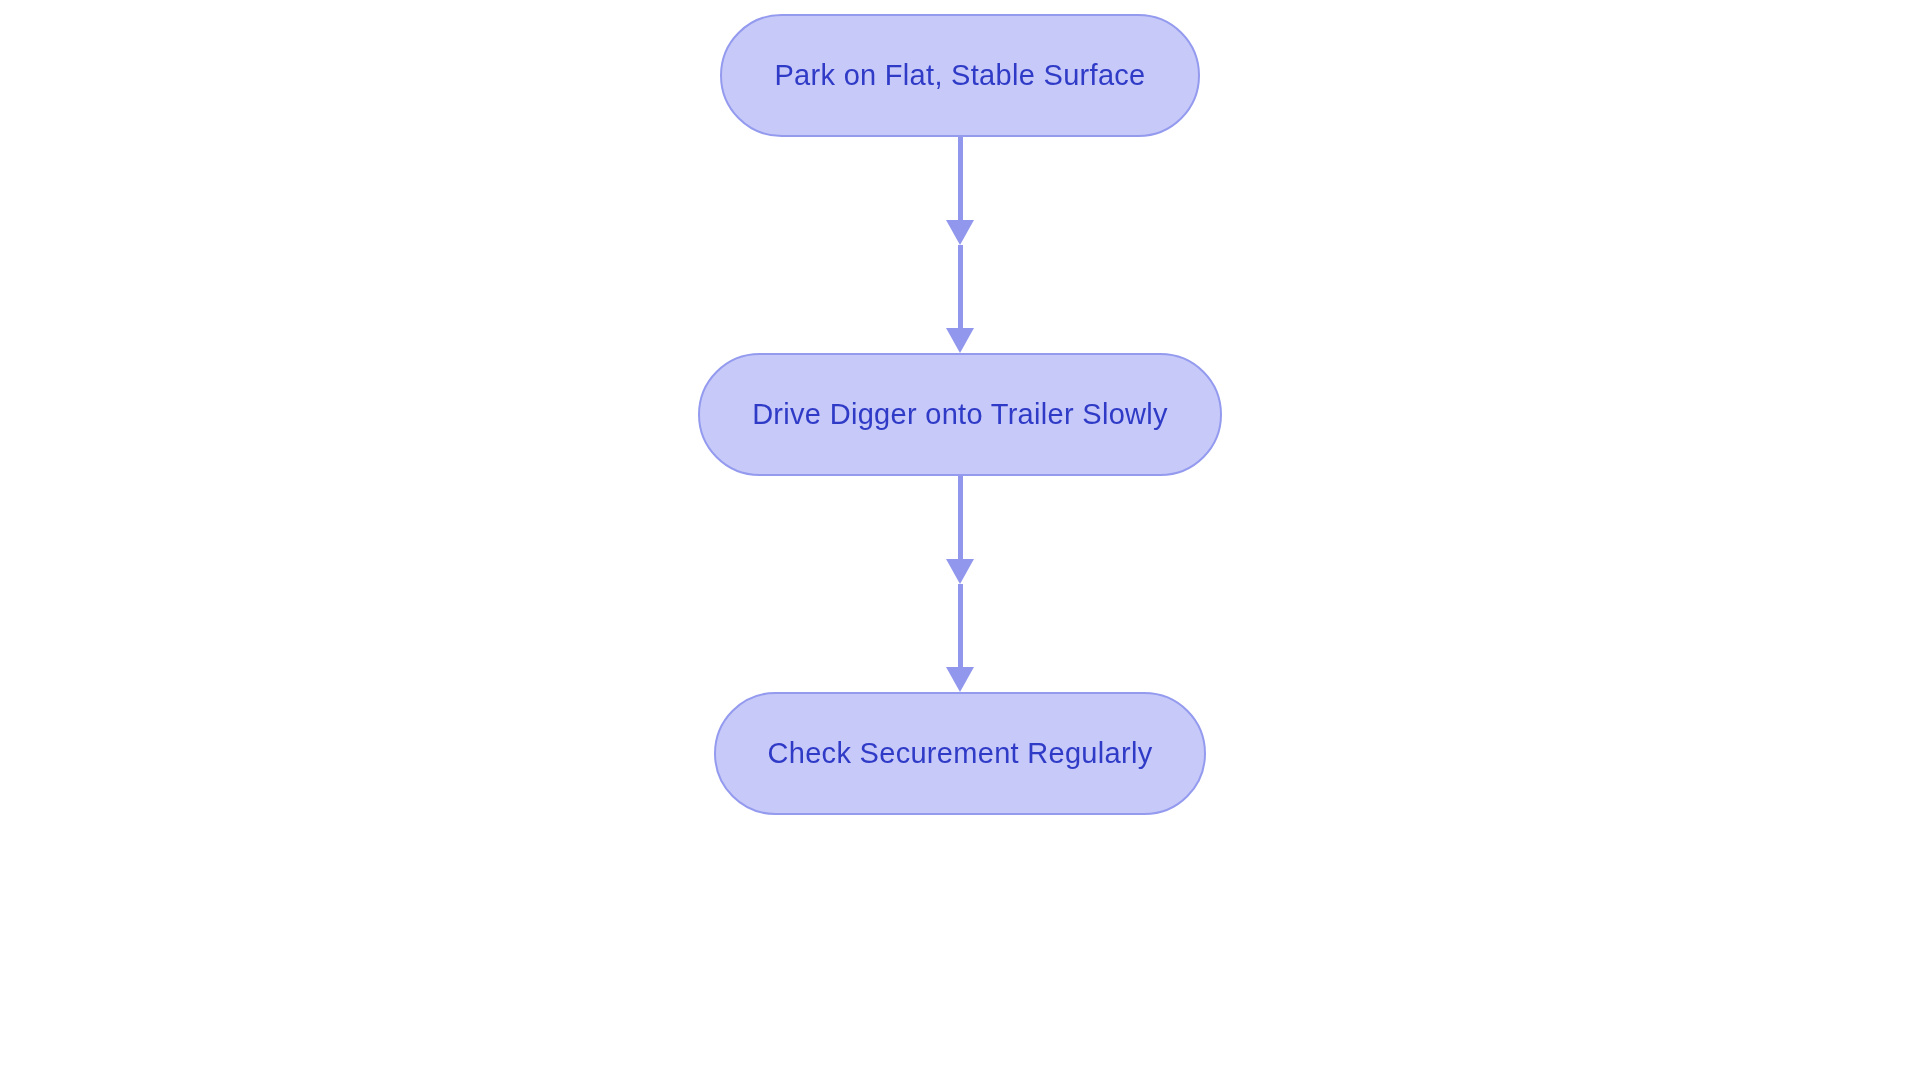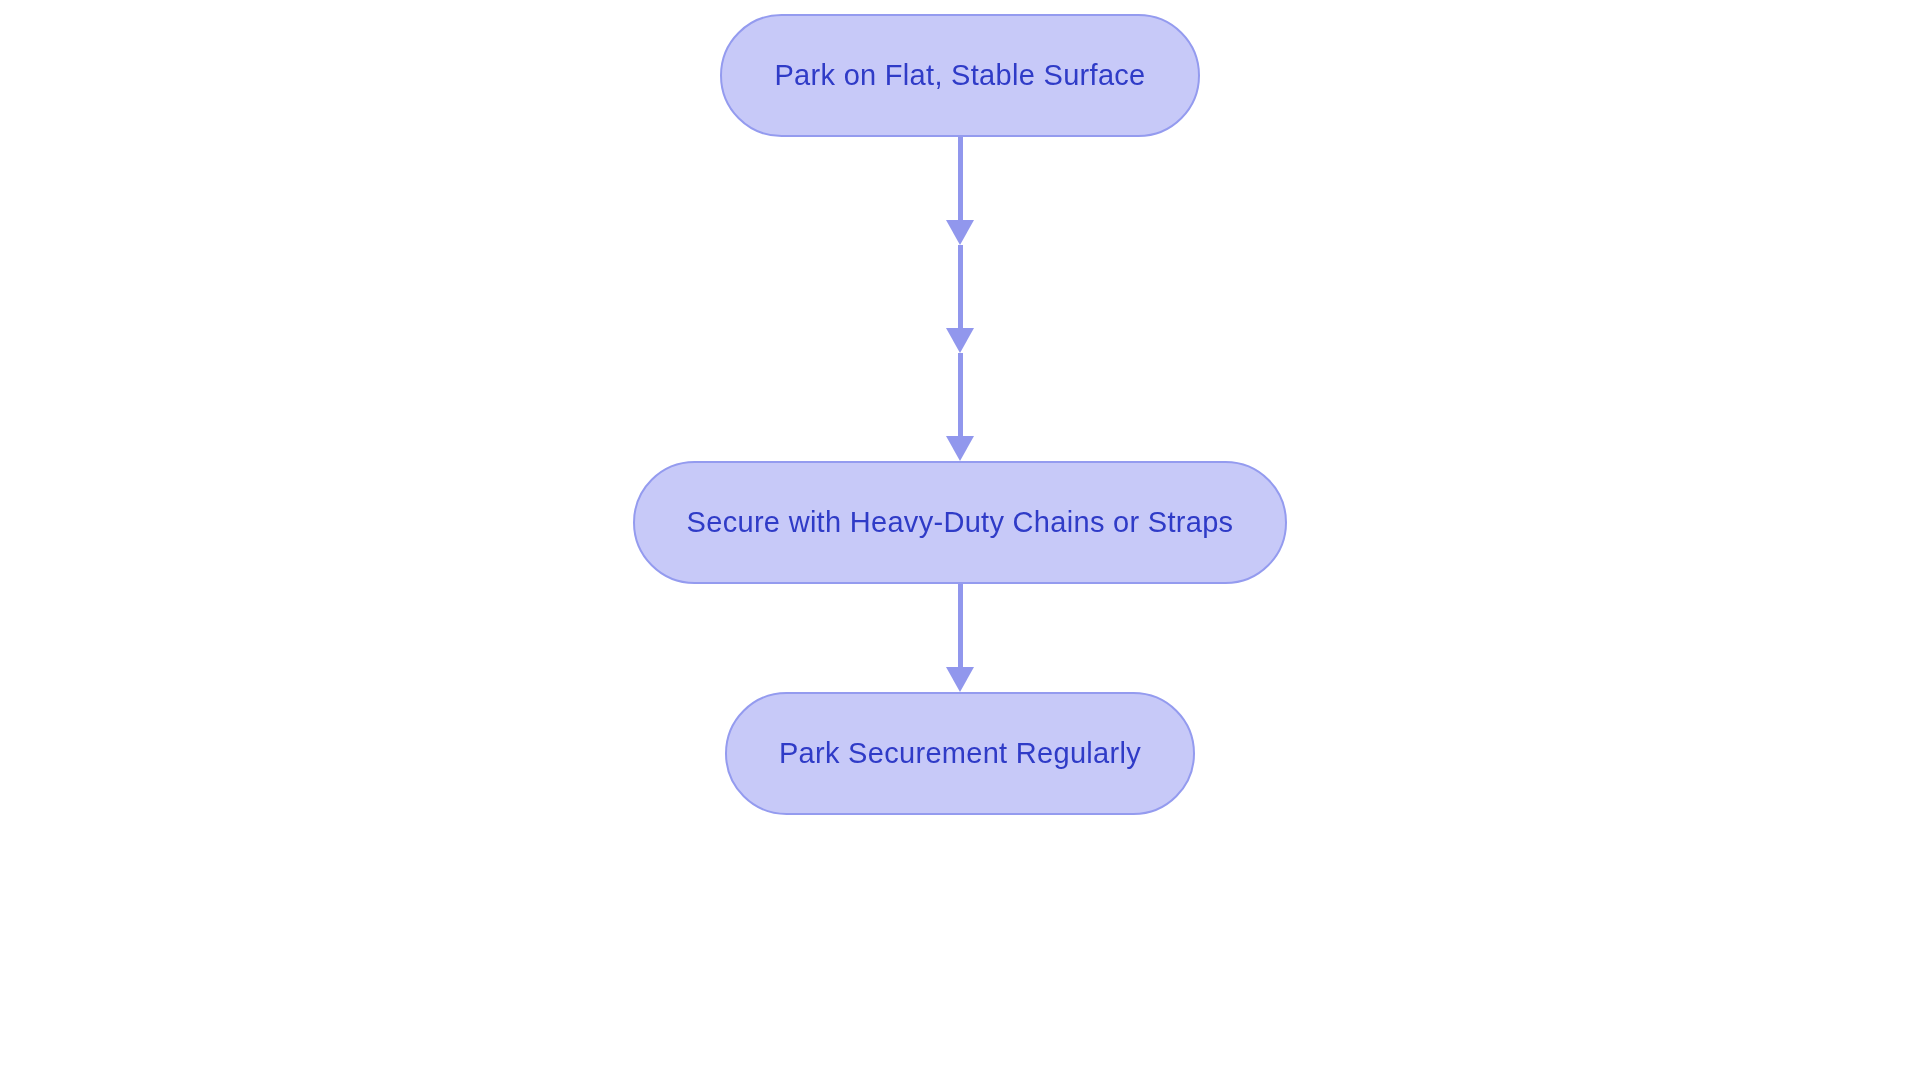--- a/index.html
+++ b/index.html
@@ -74,32 +74,32 @@
     <div class="arrow-shaft"></div>
     <div class="arrow-head"></div>
   </div>
 
 
   <div class="flow-arrow">
     <div class="arrow-shaft"></div>
     <div class="arrow-head"></div>
   </div>
 
+  <div class="flow-node">
+    <span class="node-label">Drive Digger onto Trailer Slowly</span>
+  </div>
+
+  <div class="flow-arrow">
+    <div class="arrow-shaft"></div>
+    <div class="arrow-head"></div>
+  </div>
+
 
   <div class="flow-arrow">
     <div class="arrow-shaft"></div>
     <div class="arrow-head"></div>
   </div>
 
   <div class="flow-node">
-    <span class="node-label">Secure with Heavy-Duty Chains or Straps</span>
-  </div>
-
-  <div class="flow-arrow">
-    <div class="arrow-shaft"></div>
-    <div class="arrow-head"></div>
-  </div>
-
-  <div class="flow-node">
-    <span class="node-label">Park Securement Regularly</span>
+    <span class="node-label">Check Securement Regularly</span>
   </div>
 
 </div>
 
 </body></html>

